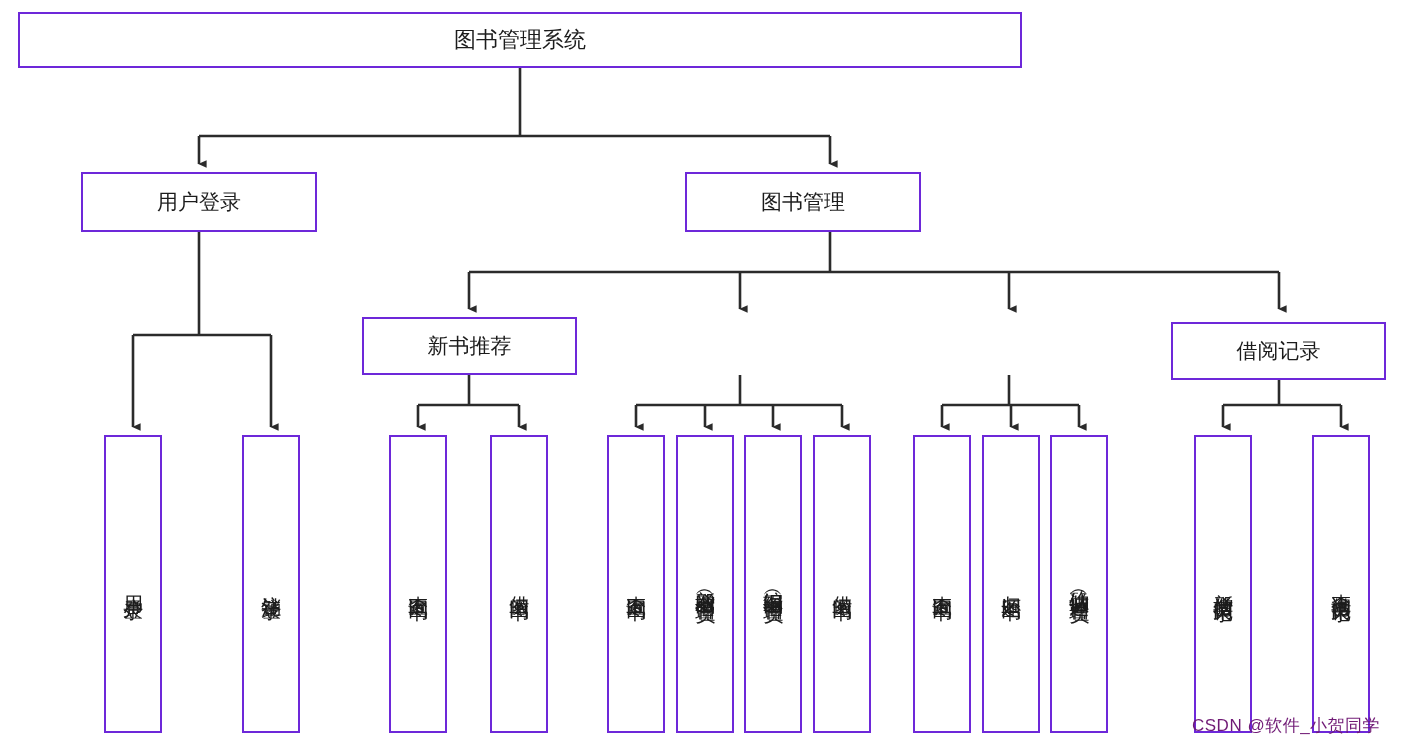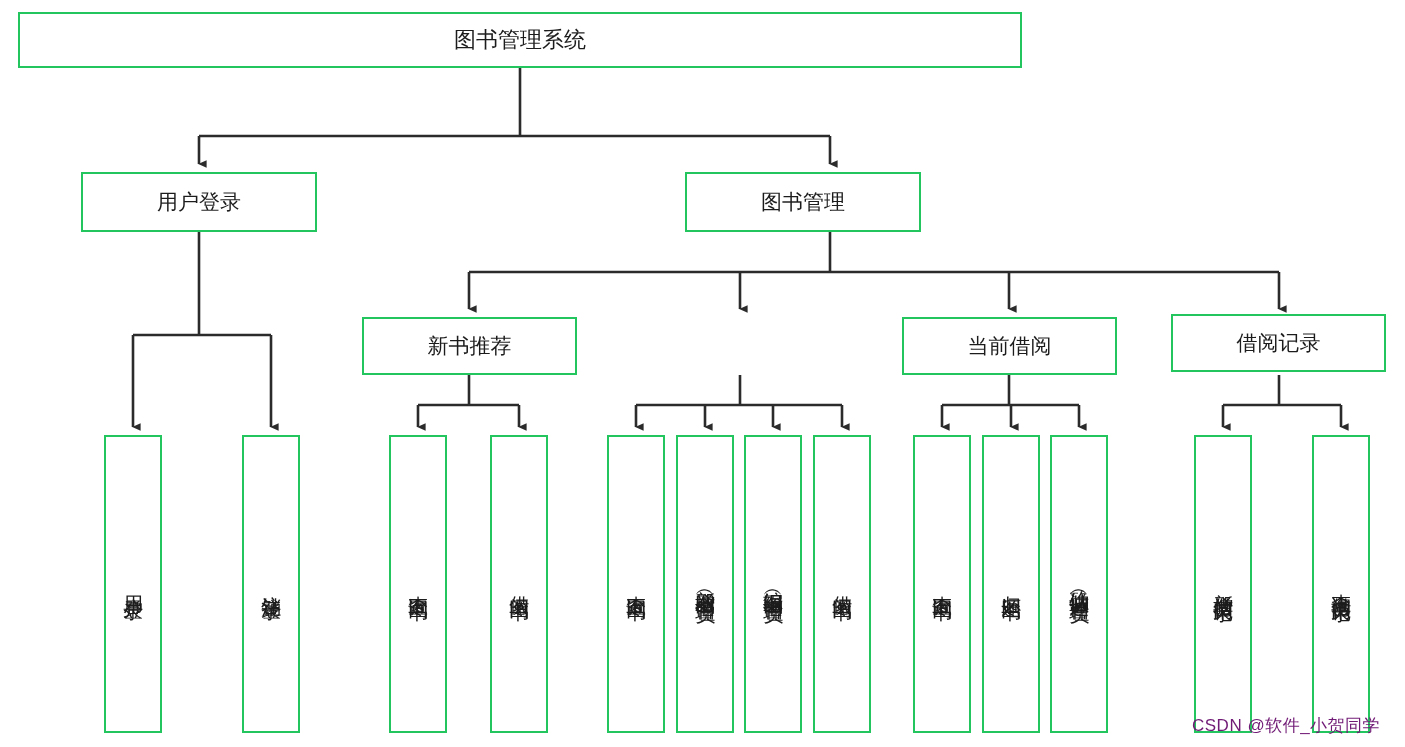--- a/index.html
+++ b/index.html
@@ -22,21 +22,21 @@
     position: absolute;
     left: 0;
     top: 0;
     width: 1405px;
     height: 747px;
     pointer-events: none;
   }
   .node {
     position: absolute;
     box-sizing: border-box;
-    border: 2px solid #22c55e;
+    border: 2px solid #6d28d9;
     background: #ffffff;
     display: flex;
     align-items: center;
     justify-content: center;
     color: #1c1c1c;
     line-height: 1.18;
   }
   .node.root {
     font-size: 22px;
   }
@@ -135,24 +135,21 @@
   <div class="node level2" style="left:81px; top:172px; width:236px; height:60px;">
     <span class="hlabel">用户登录</span>
   </div>
   <div class="node level2" style="left:685px; top:172px; width:236px; height:60px;">
     <span class="hlabel">图书管理</span>
   </div>
 
   <div class="node level3" style="left:362px; top:317px; width:215px; height:58px;text-align:center;">
     <span class="hlabel">新书推荐</span>
   </div>
-  <div class="node level3" style="left:902px; top:317px; width:215px; height:58px;">
-    <span class="hlabel">当前借阅</span>
-  </div>
-  <div class="node level3" style="left:1171px; top:314px; width:215px; height:58px;">
+  <div class="node level3" style="left:1171px; top:322px; width:215px; height:58px;">
     <span class="hlabel">借阅记录</span>
   </div>
 
   <div class="node leaf" style="left:104px; top:435px; width:58px; height:298px;">
     <span class="vlabel">用户登录</span>
   </div>
   <div class="node leaf" style="left:242px; top:435px; width:58px; height:298px;">
     <span class="vlabel">注销登录</span>
   </div>
 

